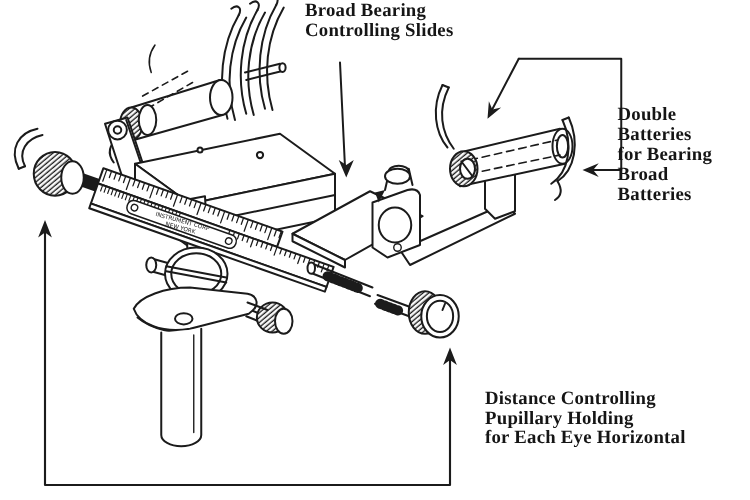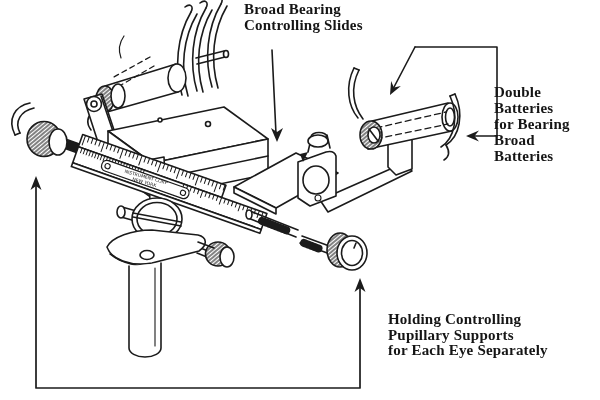--- a/index.html
+++ b/index.html
@@ -309,18 +309,18 @@
 
 <div class="label" style="left:494px;top:84px;">
   <div>Double</div>
   <div>Batteries</div>
   <div>for Bearing</div>
   <div>Broad</div>
   <div>Batteries</div>
 </div>
 
 <div class="label" style="left:388px;top:312px;line-height:15.5px;">
-  <div>Holding Controlling</div>
-  <div>Pupillary Supports</div>
-  <div>for Each Eye Separately</div>
+  <div>Distance Controlling</div>
+  <div>Pupillary Holding</div>
+  <div>for Each Eye Horizontal</div>
 </div>
 
 </div>
 
 </body></html>

